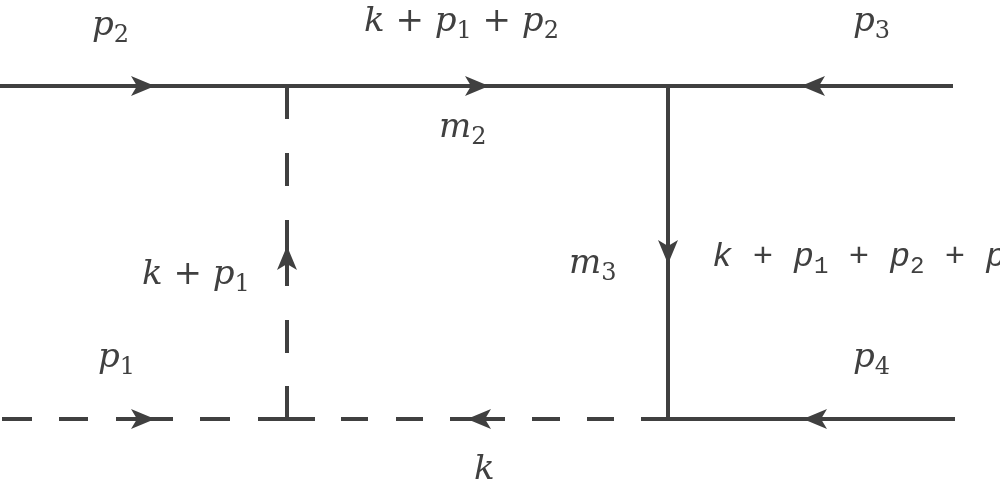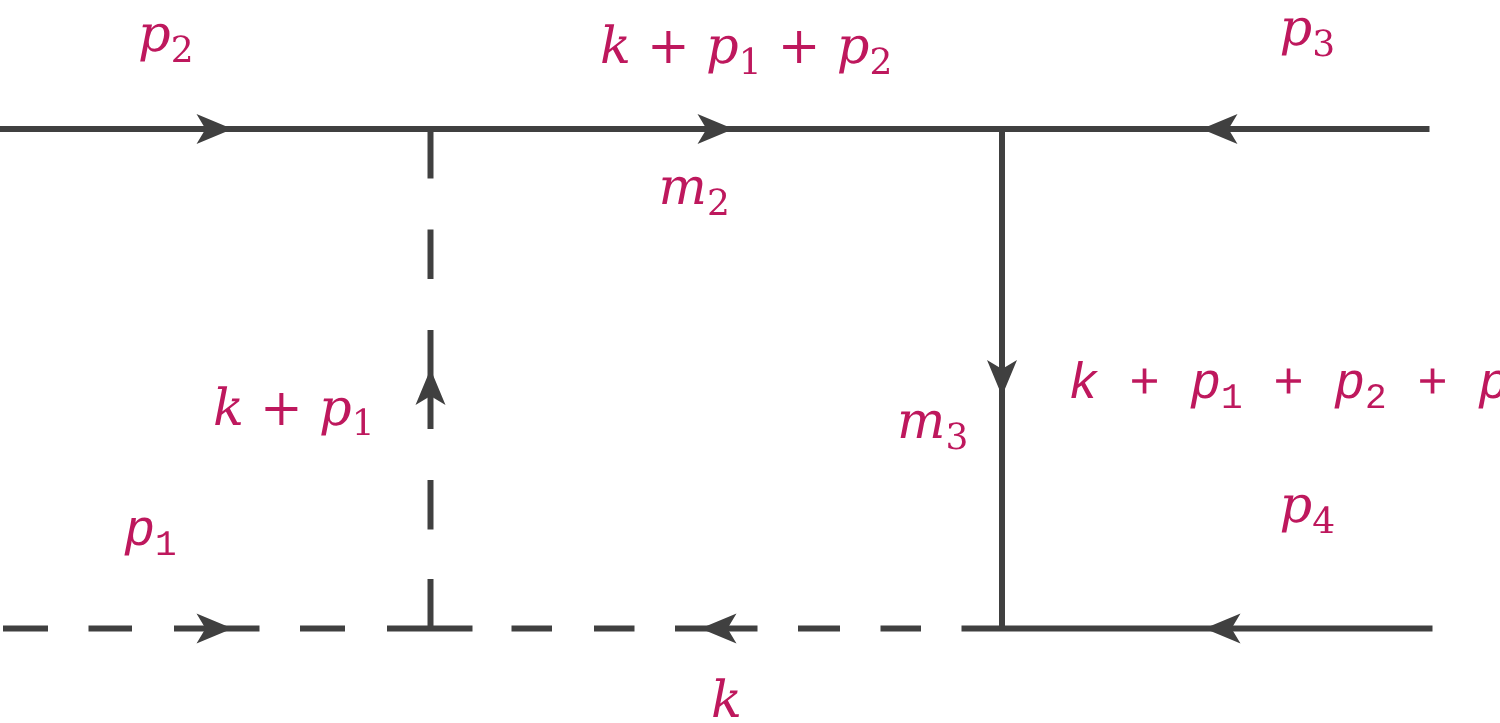--- a/index.html
+++ b/index.html
@@ -3,21 +3,21 @@
 <meta charset="utf-8">
 <style>
   html, body { margin: 0; padding: 0; background: #ffffff; }
   body { width: 1000px; height: 482px; position: relative; overflow: hidden; }
   svg.diagram { position: absolute; left: 0; top: 0; }
   .lbl {
     position: absolute;
     font-family: "DejaVu Serif", "Liberation Serif", serif;
     font-style: italic;
     font-size: 34px;
-    color: #be185d;
+    color: #404040;
     white-space: nowrap;
     line-height: 1;
     text-align: right;
   }
   .lbl sub { font-style: normal; font-size: 24px; vertical-align: -7px; }
 </style>
 </head>
 <body>
 
 <svg class="diagram" width="1000" height="482" viewBox="0 0 1000 482" xmlns="http://www.w3.org/2000/svg">
@@ -58,29 +58,29 @@
     <path d="M287,246 L277,270 L287,264 L297,270 Z"></path>
     <path d="M668,264 L658,240 L668,246 L678,240 Z"></path>
     <path d="M155,419 L131,409 L137,419 L131,429 Z"></path>
     <path d="M467,419 L491,409 L485,419 L491,429 Z"></path>
     <path d="M803,419 L827,409 L821,419 L827,429 Z"></path>
   </g>
 </svg>
 
 <div class="lbl" style="left:92px;top:6px;"><span>p</span><sub>2</sub></div>
 
-<div class="lbl" style="left:400px;top:2px;margin-top:12px;"><span>k + p</span><sub>1</sub><span> + p</span><sub>2</sub></div>
+<div class="lbl" style="left:364px;top:2px;"><span>k + p</span><sub>1</sub><span> + p</span><sub>2</sub></div>
 
 <div class="lbl" style="left:853px;top:2px;"><span>p</span><sub>3</sub></div>
 
 <div class="lbl" style="left:439px;top:108px;"><span>m</span><sub>2</sub></div>
 
 <div class="lbl" style="left:142px;top:240px;margin-top:15px;"><span>k + p</span><sub>1</sub></div>
 
-<div class="lbl" style="left:569px;top:264px;margin-left:29px;"><span>m</span><sub>3</sub></div>
+<div class="lbl" style="left:569px;top:244px;"><span>m</span><sub>3</sub></div>
 
 <div class="lbl" style="left:712px;top:240px;font-family:Liberation Mono, monospace;"><span>k + p</span><sub>1</sub><span> + p</span><sub>2</sub><span> + p</span><sub>3</sub></div>
 
-<div class="lbl" style="left:83px;top:338px;font-family:Liberation Mono, monospace;"><span>p</span><sub>1</sub></div>
+<div class="lbl" style="left:98px;top:338px;"><span>p</span><sub>1</sub></div>
 
-<div class="lbl" style="left:853px;top:320px;"><span>p</span><sub>4</sub></div>
+<div class="lbl" style="left:853px;top:338px;"><span>p</span><sub>4</sub></div>
 
 <div class="lbl" style="left:474px;top:450px;"><span>k</span></div>
 
 </body></html>

